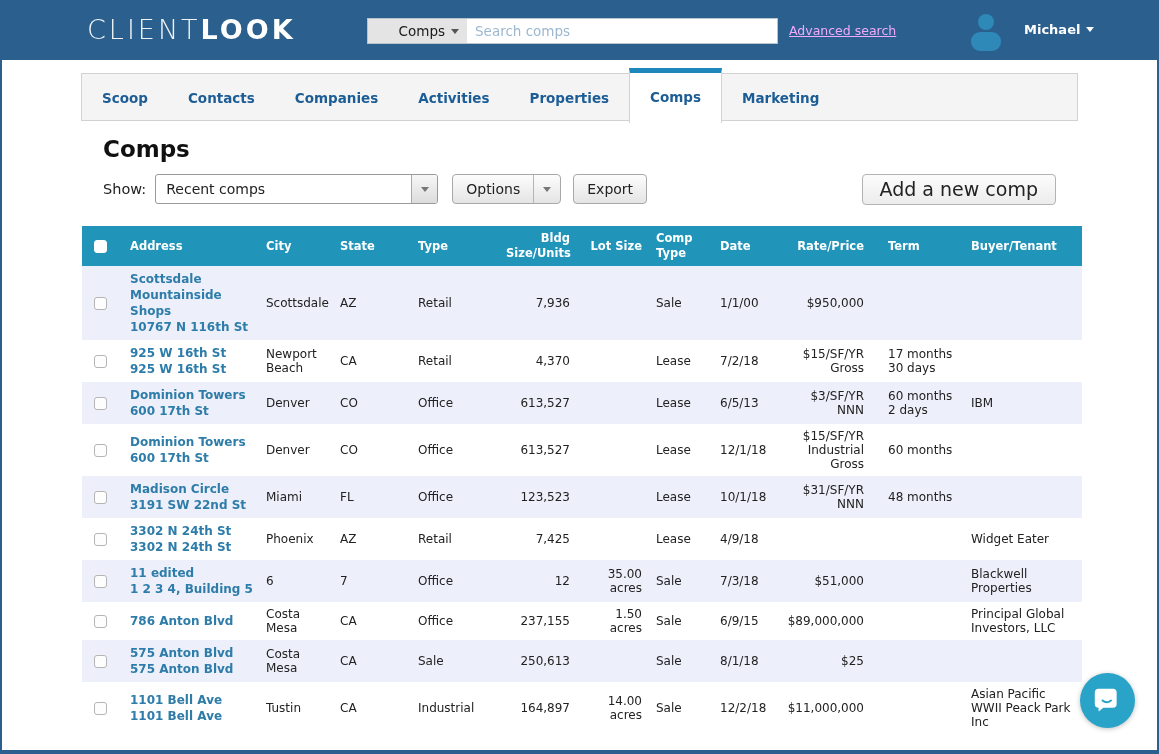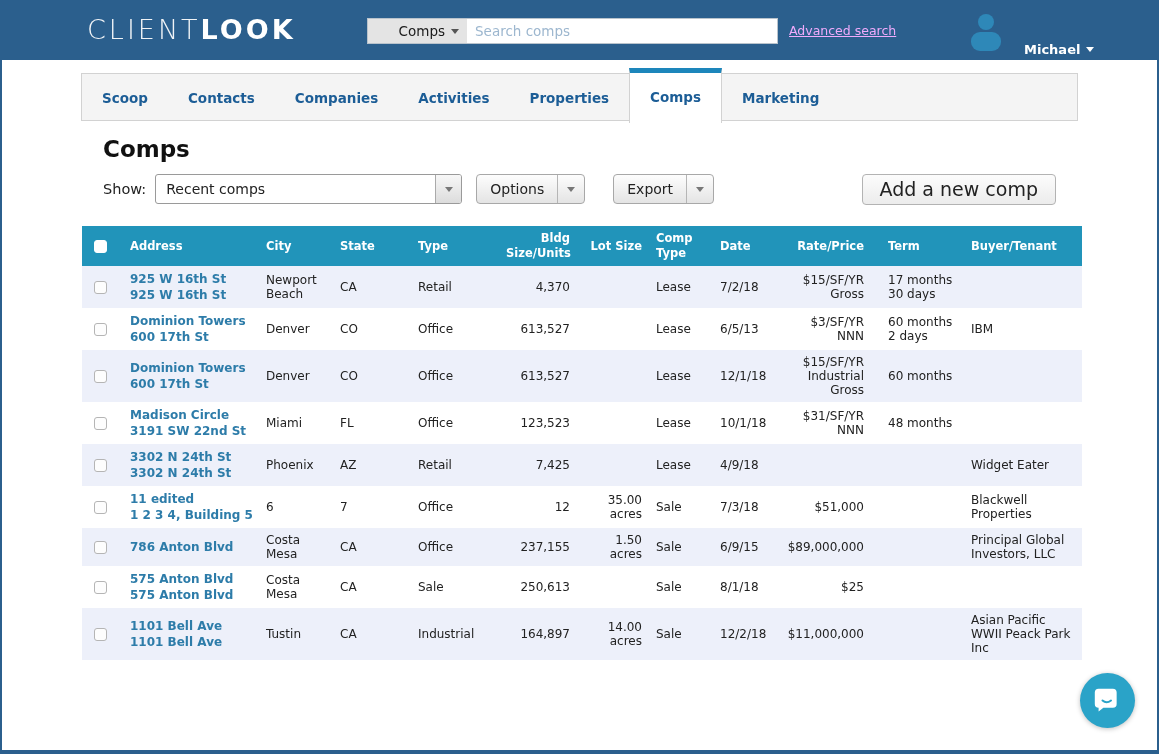--- a/index.html
+++ b/index.html
@@ -16,40 +16,40 @@
   .logo .lt{ font-weight:300; opacity:.93; }
   .logo .lb{ font-weight:700; }
   .searchbox{ position:absolute; left:365px; top:18px; height:26px; display:flex; border:1px solid #b9c3cc; background:#e4e4e4; }
   .search-cat{ width:99px; height:24px; display:flex; align-items:center; justify-content:flex-end; gap:6px;
     padding:0 8px; font-size:13.5px; color:#1a1a1a; background:#e4e4e4; cursor:pointer; }
   .search-input{ width:310px; height:24px; border:none; outline:none; padding:0 8px; font-size:13.5px;
     font-family:inherit; color:#333; }
   .search-input::placeholder{ color:#9db7cf; }
   .adv-link{ position:absolute; left:787px; top:23px; color:#f0abfc; font-size:12.5px; text-decoration:underline; cursor:pointer; }
   .avatar{ position:absolute; left:963px; top:9px; width:42px; height:42px; }
-  .user{ position:absolute; left:1022px; top:22px; color:#fff; font-size:13px; font-weight:700; display:flex; align-items:center; gap:6px; cursor:pointer;margin-top:20px; }
+  .user{ position:absolute; left:1022px; top:22px; color:#fff; font-size:13px; font-weight:700; display:flex; align-items:center; gap:6px; cursor:pointer; }
   .caret-w{ width:0;height:0;border-left:4px solid transparent;border-right:4px solid transparent;border-top:5px solid #fff; display:inline-block; }
   .tri{ width:0;height:0;border-left:4px solid transparent;border-right:4px solid transparent;border-top:5px solid #777; display:inline-block; }
   
   .tabwrap{ margin:13px 79px 0 79px;text-align:center; }
   .tabbar{ display:flex; background:#f4f4f4; border:1px solid #d2d2d2; height:48px; overflow:visible; }
   .tab{ line-height:48px; padding:0 20px; font-size:13.5px; font-weight:700; color:#1c5d96; cursor:pointer; white-space:nowrap; }
   .tab.active{ position:relative; background:#fff; margin-top:-6px; margin-bottom:-1px; height:55px;
     border-top:5px solid var(--tab-accent); border-left:1px solid #d2d2d2; border-right:1px solid #d2d2d2; line-height:48px; }
   
   .page-title{ margin:15px 0 0 101px; font-size:23px; font-weight:700; color:#111; }
   .toolbar{ display:flex; align-items:center; margin:12px 101px 0 101px; height:30px; }
   .show-label{ font-size:14.5px; color:#222; margin-right:9px; }
-  .select{ display:flex; width:307px; height:30px; border:1px solid #9a9a9a; border-radius:3px; background:#fff; cursor:pointer; overflow:hidden; }
+  .select{ display:flex; width:283px; height:30px; border:1px solid #9a9a9a; border-radius:3px; background:#fff; cursor:pointer; overflow:hidden; }
   .select .sel-text{ flex:1; font-size:14px; color:#222; line-height:28px; padding-left:10px; }
   .select .sel-arrow{ width:26px; border-left:1px solid #aaa; background:linear-gradient(#f7f7f7,#dcdcdc); display:flex; align-items:center; justify-content:center; }
   .btn{ display:flex; height:30px; border:1px solid #a8a8a8; border-radius:4px; background:linear-gradient(#fdfdfd,#e4e4e4); cursor:pointer; overflow:hidden; }
   .btn .b-label{ font-size:14px; color:#222; line-height:28px; padding:0 13px; }
   .btn .b-arrow{ width:27px; border-left:1px solid #b5b5b5; display:flex; align-items:center; justify-content:center; }
-  .ml14{ margin-left:14px; } .ml12{ margin-left:28px; }
+  .ml14{ margin-left:14px; } .ml12{ margin-left:12px;flex-direction:column; }
   .add-btn{ margin-left:auto; height:31px; padding:0 17px; font-family:inherit; font-size:19px; color:#222;
     border:1px solid #b3b3b3; border-radius:4px; background:linear-gradient(#fcfcfc,#ececec); cursor:pointer; }
   
   .tablewrap{ margin:22px 79px 0 80px; }
   table{ width:1000px; border-collapse:collapse; table-layout:fixed; font-size:12px; color:#222; }
   thead th{ background:var(--table-header-bg); color:#fff; font-size:11.5px; font-weight:700; height:40px;
     padding:4px 6px; text-align:left; vertical-align:middle; line-height:1.3; }
   thead th.num{ text-align:right; }
   tbody tr:nth-child(odd){ background:var(--row-alt); }
   tbody td{ padding:5px 6px; vertical-align:middle; line-height:14px; }
@@ -166,20 +166,39 @@
           <th class="num c-rate">Rate/Price</th>
           <th class="c-term">Term</th>
           <th>Buyer/Tenant</th>
         </tr>
       </thead>
       <tbody>
           <tr>
             <td class="c-cb"><input type="checkbox" style=""></td>
             <td class="c-addr">
               <a href="#" class="addr">
+                <div>Scottsdale Mountainside Shops</div>
+                <div>10767 N 116th St</div>
+              </a>
+            </td>
+            <td class="c-city">Scottsdale</td>
+            <td class="c-state">AZ</td>
+            <td class="c-type">Retail</td>
+            <td class="num">7,936</td>
+            <td class="num c-lot"></td>
+            <td class="c-comp">Sale</td>
+            <td class="c-date">1/1/00</td>
+            <td class="num c-rate">$950,000</td>
+            <td class="c-term"></td>
+            <td class="c-buyer"></td>
+          </tr>
+          <tr>
+            <td class="c-cb"><input type="checkbox" style=""></td>
+            <td class="c-addr">
+              <a href="#" class="addr">
                 <div>925 W 16th St</div>
                 <div>925 W 16th St</div>
               </a>
             </td>
             <td class="c-city">Newport Beach</td>
             <td class="c-state">CA</td>
             <td class="c-type">Retail</td>
             <td class="num">4,370</td>
             <td class="num c-lot"></td>
             <td class="c-comp">Lease</td>

